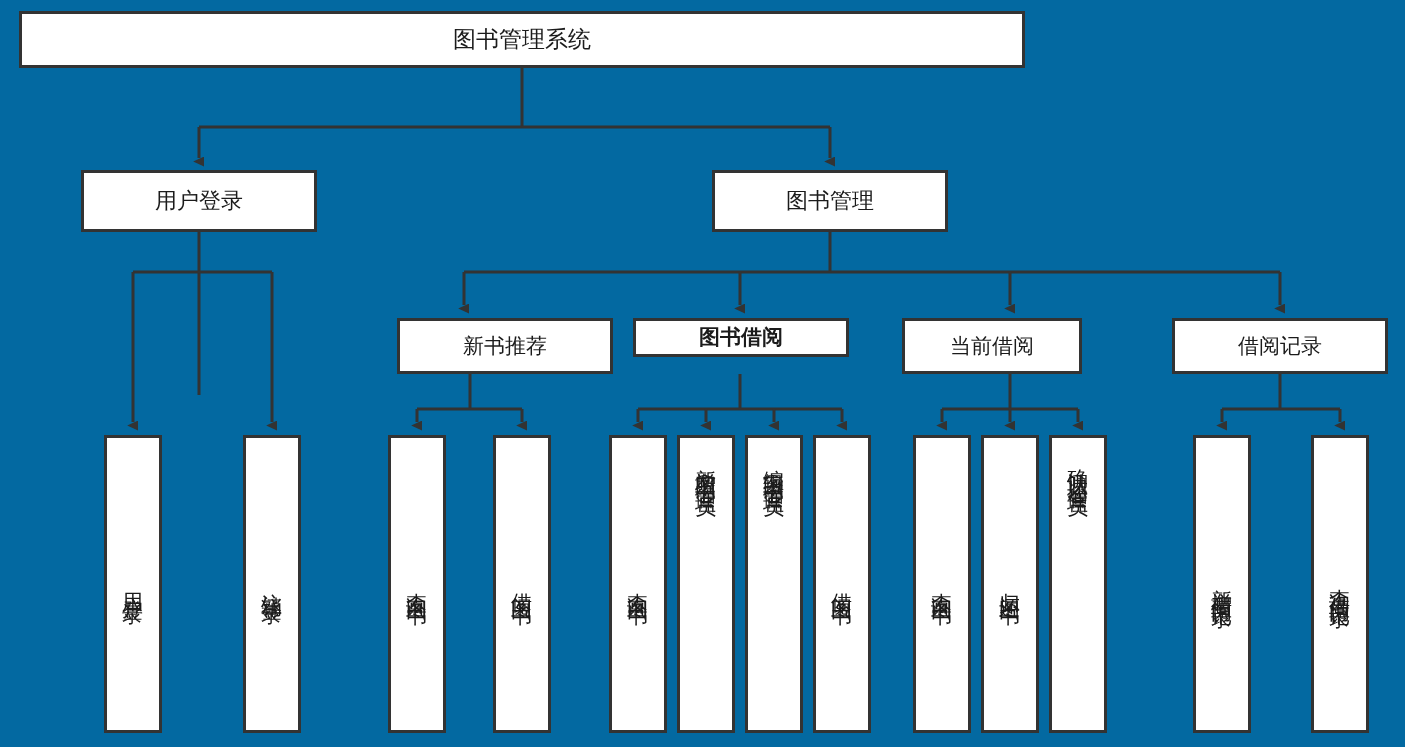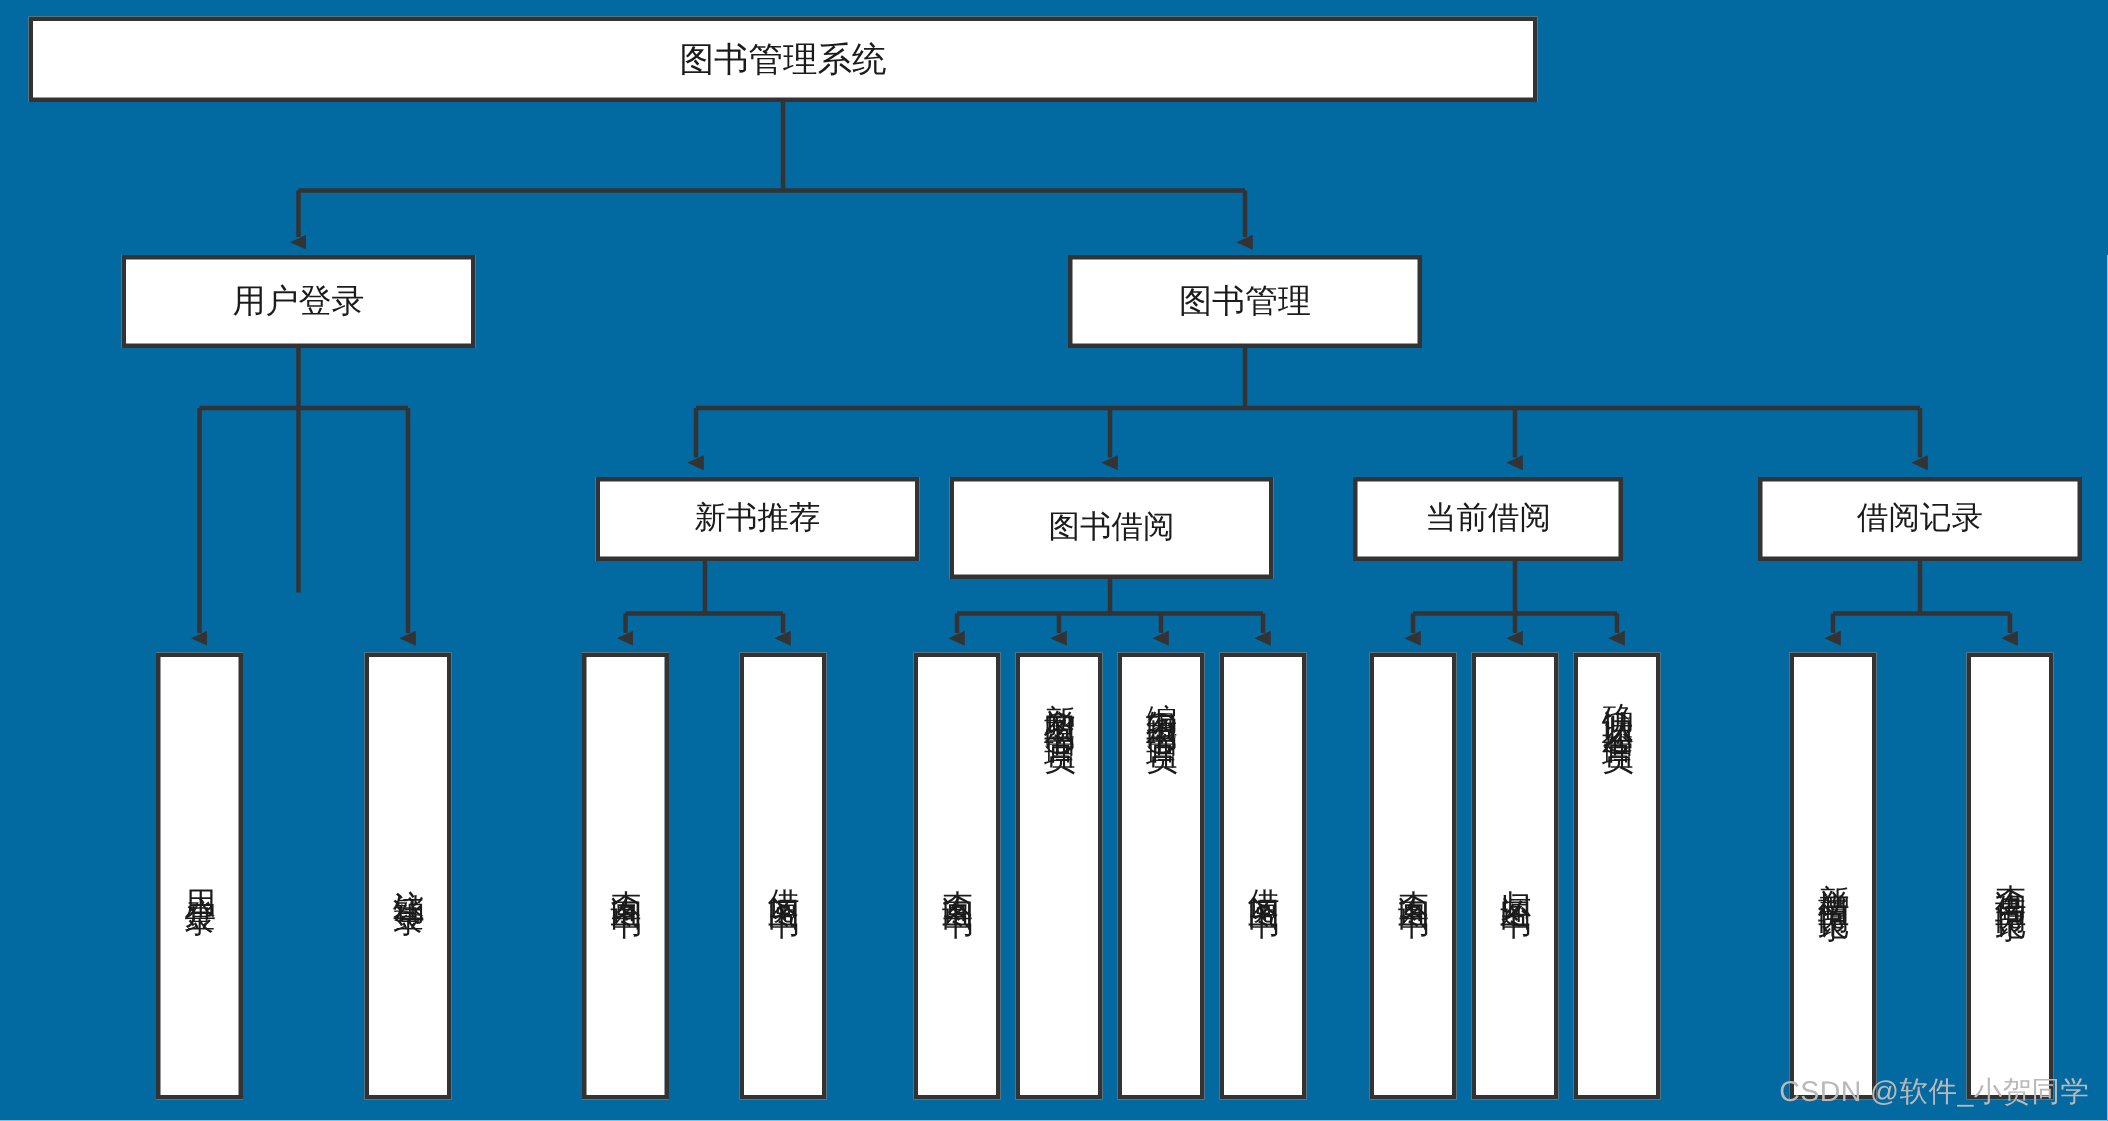--- a/index.html
+++ b/index.html
@@ -151,21 +151,21 @@
   </div>
 
   <div class="node level2" style="left:712px; top:170px; width:236px; height:62px;align-items:center;">
     <span>图书管理</span>
   </div>
 
   <div class="node level3" style="left:362px; top:318px; width:216px; height:56px;margin-left:35px;">
     <span>新书推荐</span>
   </div>
 
-  <div class="node level3" style="left:633px; top:318px; width:216px; height:68px;">
+  <div class="node level3" style="left:633px; top:318px; width:216px; height:39px;font-weight:bold;">
     <span>图书借阅</span>
   </div>
 
   <div class="node level3" style="left:902px; top:318px; width:180px; height:56px;">
     <span>当前借阅</span>
   </div>
 
   <div class="node level3" style="left:1172px; top:318px; width:216px; height:56px;">
     <span>借阅记录</span>
   </div>
@@ -215,15 +215,14 @@
   </div>
 
   <div class="node leaf centered" style="left:1193px; top:435px; width:58px; height:298px;">
     <span class="vtext">新增借阅记录</span>
   </div>
 
   <div class="node leaf centered" style="left:1311px; top:435px; width:58px; height:298px;">
     <span class="vtext">查询借阅记录</span>
   </div>
 
-  <div id="watermark">CSDN @软件_小贺同学</div>
 
 </div>
 
 </body></html>

